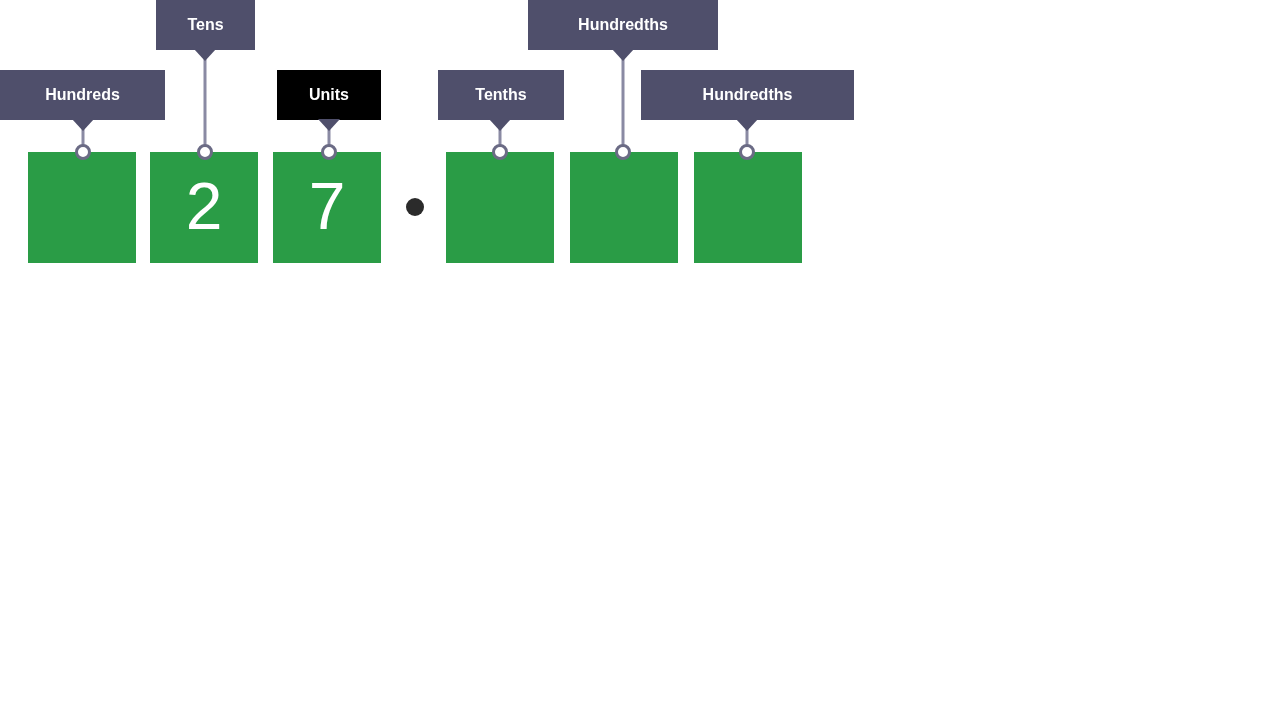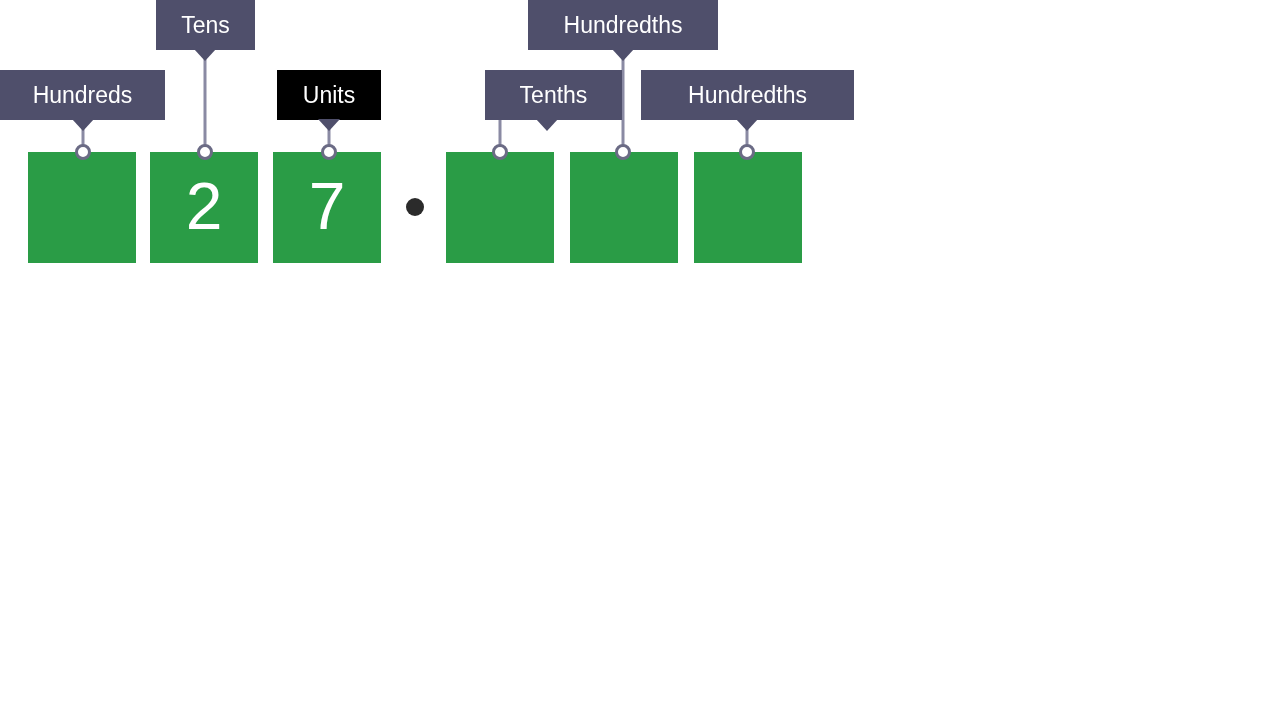--- a/index.html
+++ b/index.html
@@ -60,22 +60,22 @@
     background: #4f4f6b;
     height: 50px;
     box-sizing: border-box;
     display: flex;
     align-items: center;
     justify-content: center;
     padding: 0 16px;
   }
   .callout-label {
     font-family: "Liberation Sans", sans-serif;
-    font-size: 23px;
-    font-weight: normal;
+    font-size: 16px;
+    font-weight: bold;
     color: #ffffff;
     white-space: nowrap;
     line-height: 1;
     user-select: none;
   }
   
   .callout .tail {
     position: absolute;
     bottom: -11px;
     width: 0;
@@ -149,21 +149,21 @@
         <span class="tail" style="left: 83px; border-top-color: rgb(79, 79, 107);"></span>
       </div>
       <div class="callout" style="left: 156px; top: 0px; width: 99px; background: rgb(79, 79, 107);">
         <span class="callout-label">Tens</span>
         <span class="tail" style="left: 49px; border-top-color: rgb(79, 79, 107);"></span>
       </div>
       <div class="callout" style="left: 277px; top: 70px; width: 104px; background: #000000;">
         <span class="callout-label">Units</span>
         <span class="tail" style="left: 52px; border-top-color: rgb(79, 79, 107);"></span>
       </div>
-      <div class="callout" style="left: 438px; top: 70px; width: 137px; background: rgb(79, 79, 107); margin-left: 47px;">
+      <div class="callout" style="left: 438px; top: 70px; width: 126px; background: rgb(79, 79, 107);">
         <span class="callout-label">Tenths</span>
         <span class="tail" style="left: 62px; border-top-color: rgb(79, 79, 107);"></span>
       </div>
       <div class="callout" style="left: 528px; top: 0px; width: 190px; background: rgb(79, 79, 107);">
         <span class="callout-label">Hundredths</span>
         <span class="tail" style="left: 95px; border-top-color: rgb(79, 79, 107);"></span>
       </div>
       <div class="callout" style="left: 641px; top: 70px; width: 213px; background: rgb(79, 79, 107);">
         <span class="callout-label">Hundredths</span>
         <span class="tail" style="left: 106px; border-top-color: rgb(79, 79, 107);"></span>

